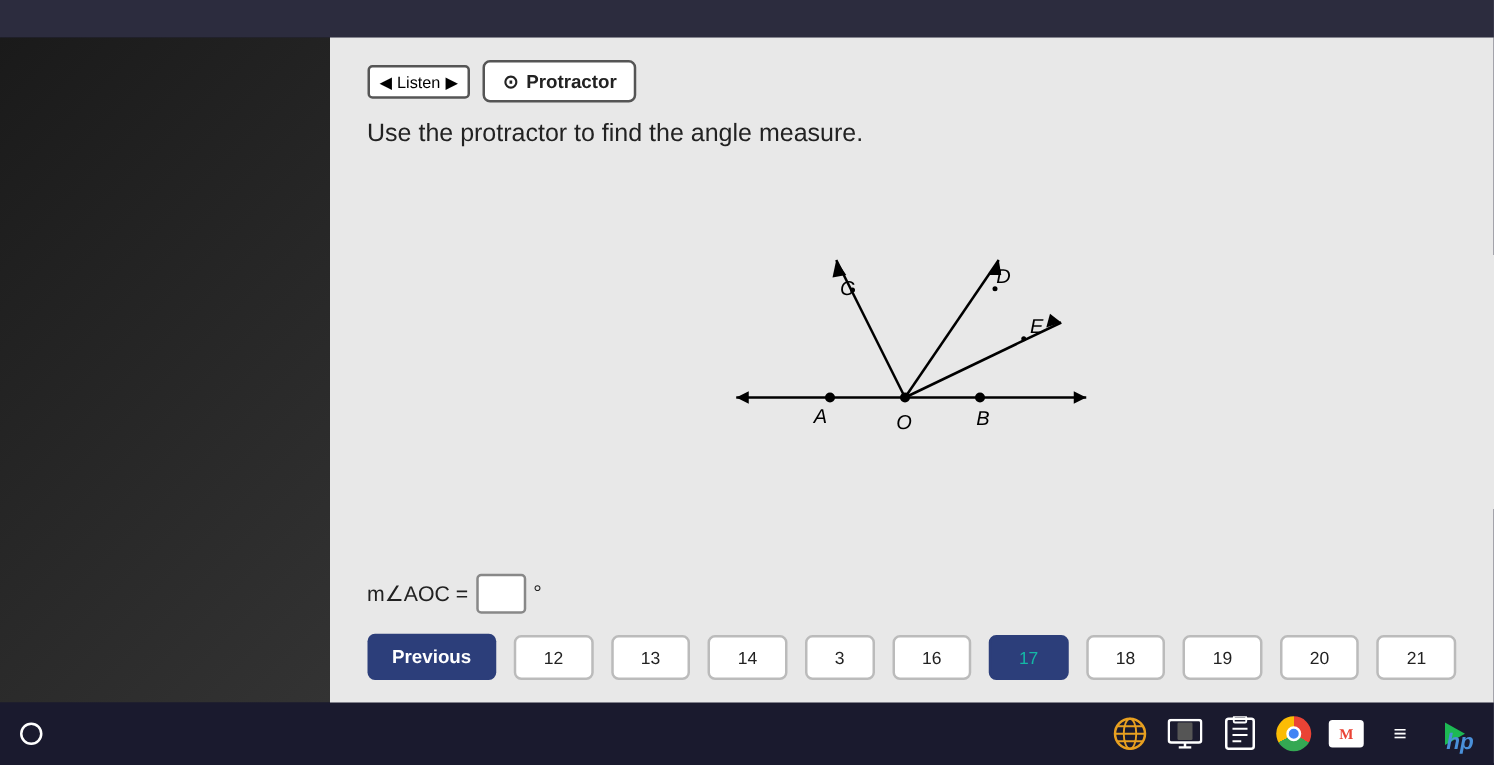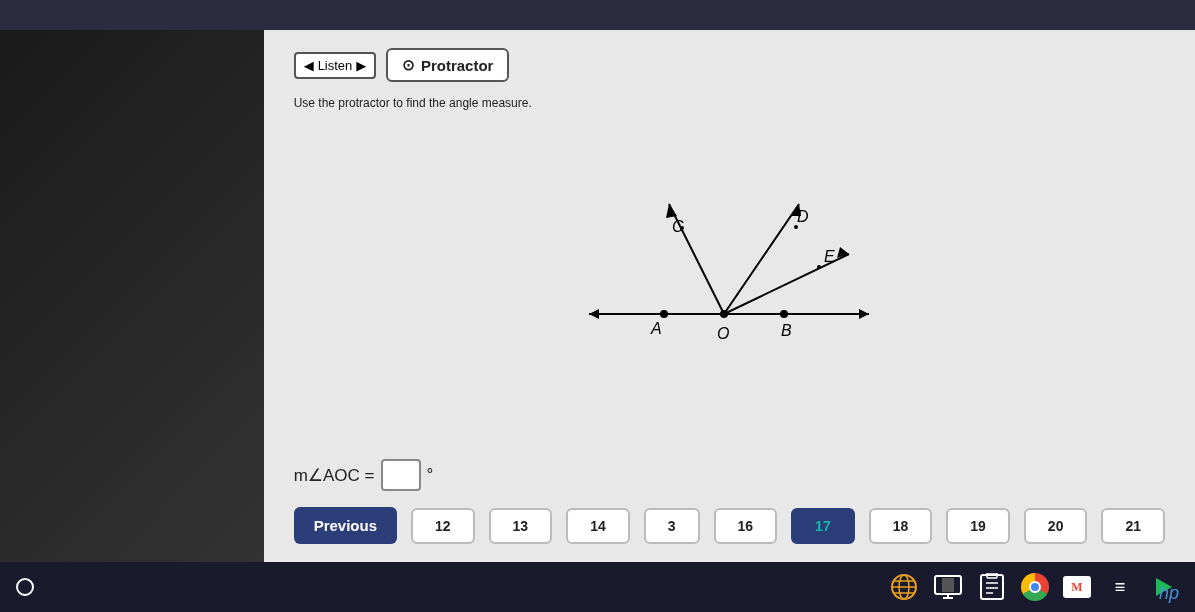--- a/index.html
+++ b/index.html
@@ -69,21 +69,21 @@
       gap: 4px;
       background: white;
       border: 2px solid #555;
       border-radius: 4px;
       padding: 4px 8px;
       font-size: 13px;
       cursor: pointer;
     }
 
     .instruction-text {
-      font-size: 12px;
+      font-size: 20px;
       color: #222;
       margin-bottom: 10px;
     }
 
     .diagram-area {
       display: flex;
       justify-content: center;
       align-items: center;
       flex: 1;
       position: relative;
@@ -148,21 +148,21 @@
       min-width: 100px;
     }
 
     .page-num-btn {
       background: white;
       color: #222;
       border: 2px solid #bbb;
       border-radius: 6px;
       padding: 8px 22px;
       font-size: 14px;
-      font-weight: 700;
+      font-weight: 400;
       cursor: pointer;
       min-width: 38px;
       text-align: center;
     }
 
     .page-num-btn.active {
       background: #2c3e7a;
       color: #14b8a6;
       border-color: #2c3e7a;
     }
@@ -240,21 +240,21 @@
       border-bottom: 9px solid transparent;
       border-left: 16px solid #1db954;
     }
 
     .hp-logo {
       position: absolute;
       bottom: 8px;
       right: 16px;
       color: #4a90d9;
       font-size: 18px;
-      font-weight: normal;
+      font-weight: bold;
       font-style: italic;
     }
   </style>
 </head>
 <body>
 
 <div class="top-bar"></div>
 
 <div class="main-area">
   <div class="left-panel"></div>

